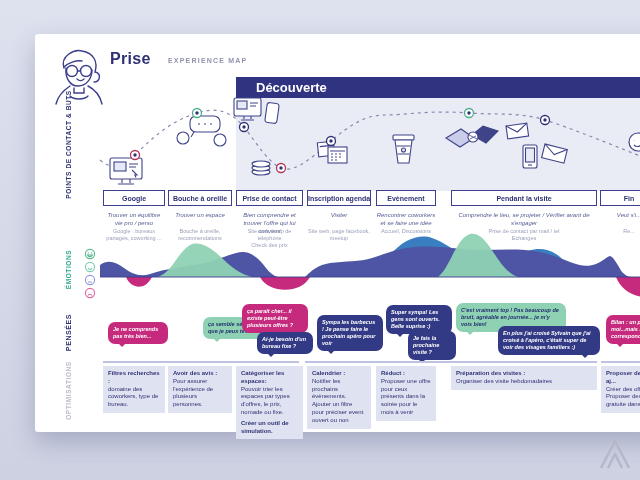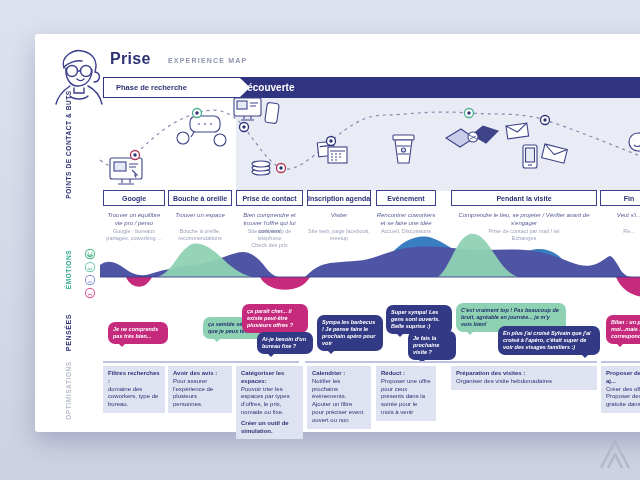--- a/index.html
+++ b/index.html
@@ -10,21 +10,21 @@
          border-radius:3px;box-shadow:0 10px 24px rgba(60,70,120,.28);}
   
   .persona-name{position:absolute;left:110px;top:50px;font-size:16px;font-weight:bold;color:#2e3275;letter-spacing:.3px;}
   .map-type{position:absolute;left:168px;top:57px;font-size:7px;font-weight:bold;color:#9094ae;letter-spacing:1.2px;}
   .phase-bar-navy{position:absolute;left:236px;top:77px;width:404px;height:21px;background:#2f3380;}
   .phase-arrow-outer{position:absolute;left:103px;top:77px;width:148px;height:21px;background:#2f3380;
       clip-path:polygon(0 0,calc(100% - 11px) 0,100% 50%,calc(100% - 11px) 100%,0 100%);}
   .phase-arrow-inner{position:absolute;left:1px;top:1px;width:146px;height:19px;background:#fff;
       clip-path:polygon(0 0,calc(100% - 10px) 0,100% 50%,calc(100% - 10px) 100%,0 100%);
       font-size:7.5px;font-weight:bold;color:#2e3275;line-height:19px;padding-left:12px;box-sizing:border-box;}
-  .phase-discovery{position:absolute;left:240px;top:77px;height:21px;line-height:21px;font-size:10px;font-weight:bold;color:#fff;}
+  .phase-discovery{position:absolute;left:256px;top:77px;height:21px;line-height:21px;font-size:13px;font-weight:bold;color:#fff;}
   
   .zone-discovery{position:absolute;left:236px;top:98px;width:404px;height:93px;background:#e9ebf5;}
   
   .rail{position:absolute;transform:rotate(-90deg);font-size:6.5px;font-weight:bold;letter-spacing:.6px;text-align:center;}
   .rail-touch{left:8px;top:141px;width:120px;color:#2e3275;}
   .rail-emotions{left:38px;top:266px;width:60px;color:#2fa98c;}
   .rail-thoughts{left:38px;top:329px;width:60px;color:#2e3275;font-size:7px;}
   .rail-opt{left:28px;top:387px;width:80px;color:#b8bccd;}
   
   .col-head{position:absolute;top:190px;height:16px;line-height:16px;border:1px solid #3b3f8c;background:#fff;
@@ -66,23 +66,20 @@
       <path d="M24,42 L24,47 L34,47 L34,42"></path>
       <path d="M20,50 C24,54 34,54 38,50"></path>
       <path d="M14,21 C18,17 26,14 32,15"></path>
     </g>
   </svg>
 
   <div class="persona-name">Prise</div>
   <div class="map-type">EXPERIENCE MAP</div>
 
   <div class="phase-bar-navy"></div>
-  <div class="phase-arrow-outer">
-    <div class="phase-arrow-inner">Phase de recherche</div>
-  </div>
   <div class="phase-discovery">Découverte</div>
 
   <div class="zone-discovery"></div>
 
   <div class="rail rail-touch">POINTS DE CONTACT &amp; BUTS</div>
   <div class="rail rail-emotions">ÉMOTIONS</div>
   <div class="rail rail-thoughts">PENSÉES</div>
   <div class="rail rail-opt">OPTIMISATIONS</div>
 
   <svg style="left:82px;top:248px;" width="16" height="54" viewBox="0 0 16 54">

